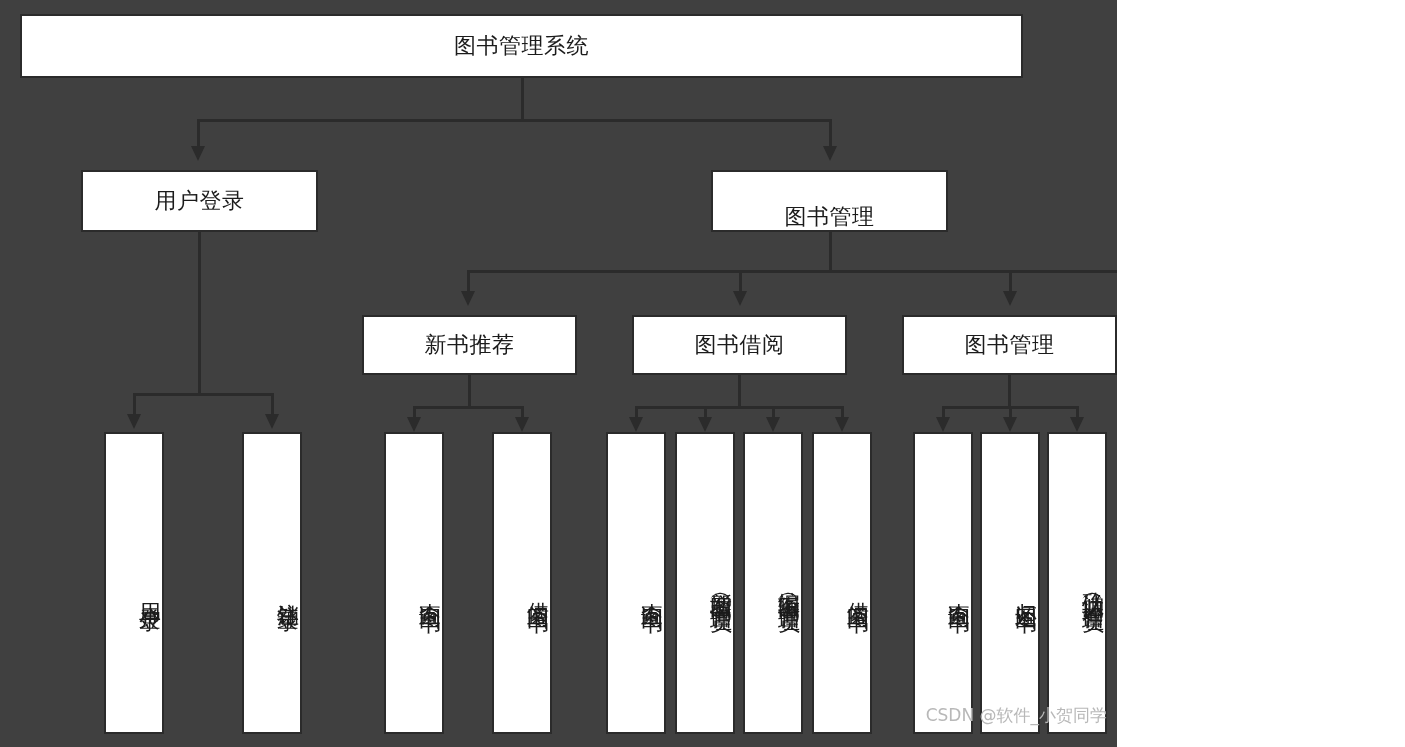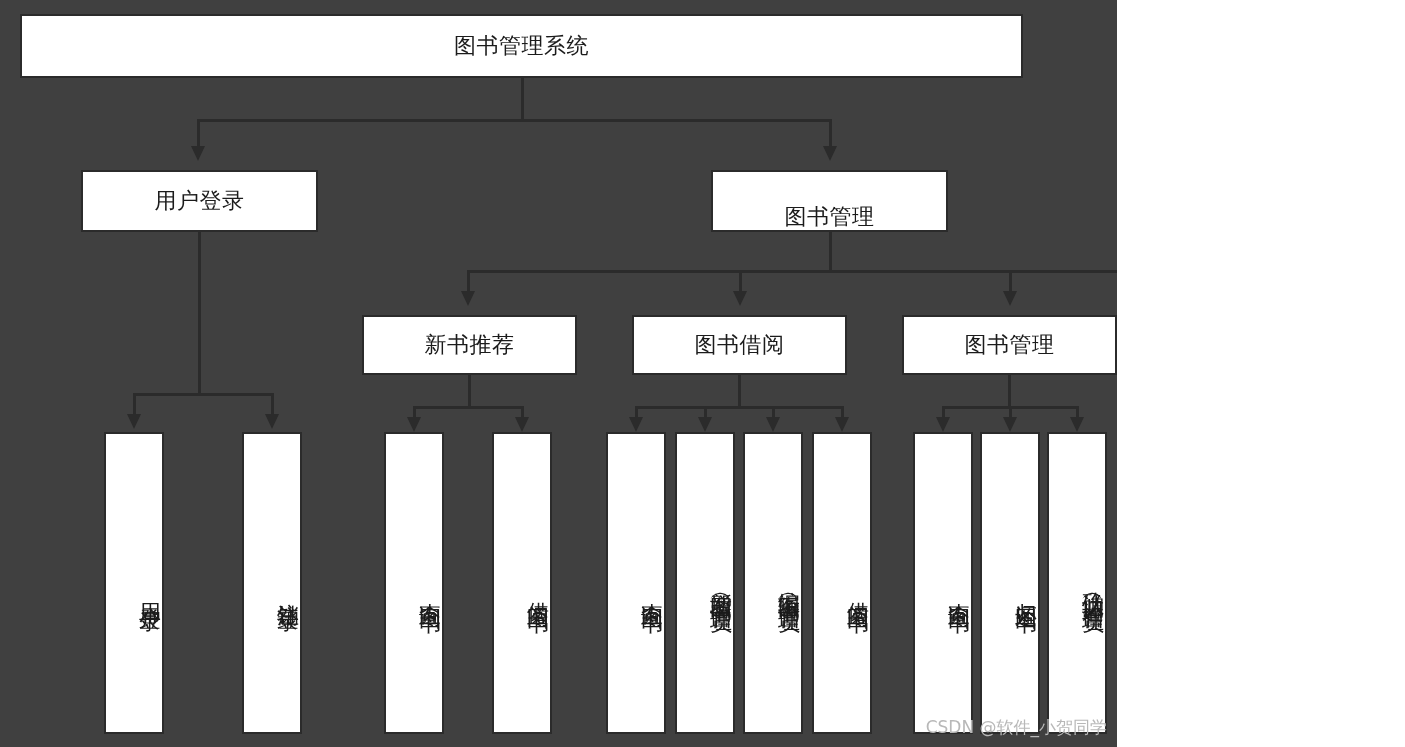--- a/index.html
+++ b/index.html
@@ -57,21 +57,21 @@
     position: absolute;
     width: 0;
     height: 0;
     border-left: 7px solid transparent;
     border-right: 7px solid transparent;
     border-top: 15px solid #2b2b2b;
   }
   #watermark {
     position: absolute;
     right: 10px;
-    bottom: 8px;
+    bottom: 20px;
     font-size: 17px;
     color: #b8b8b8;
     white-space: nowrap;
     font-family: "DejaVu Sans", "Liberation Sans", sans-serif;
     margin-left: 25px;
   }
 </style>
 </head>
 <body>
 

